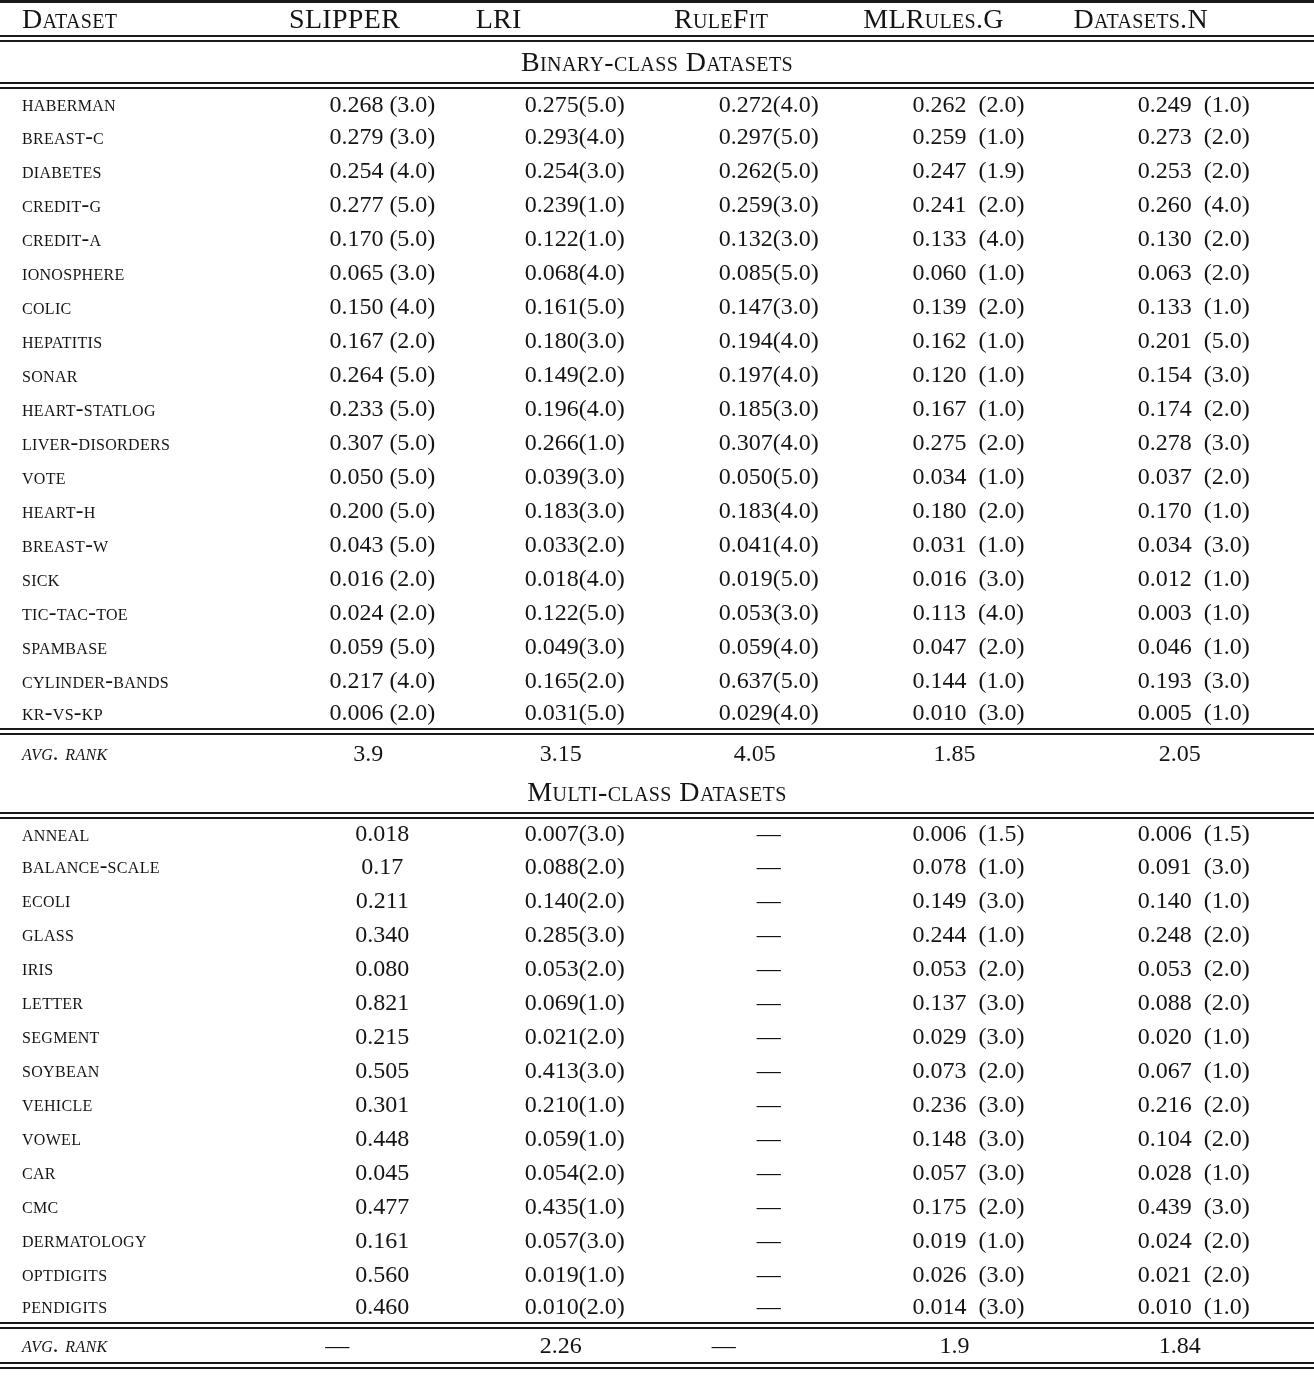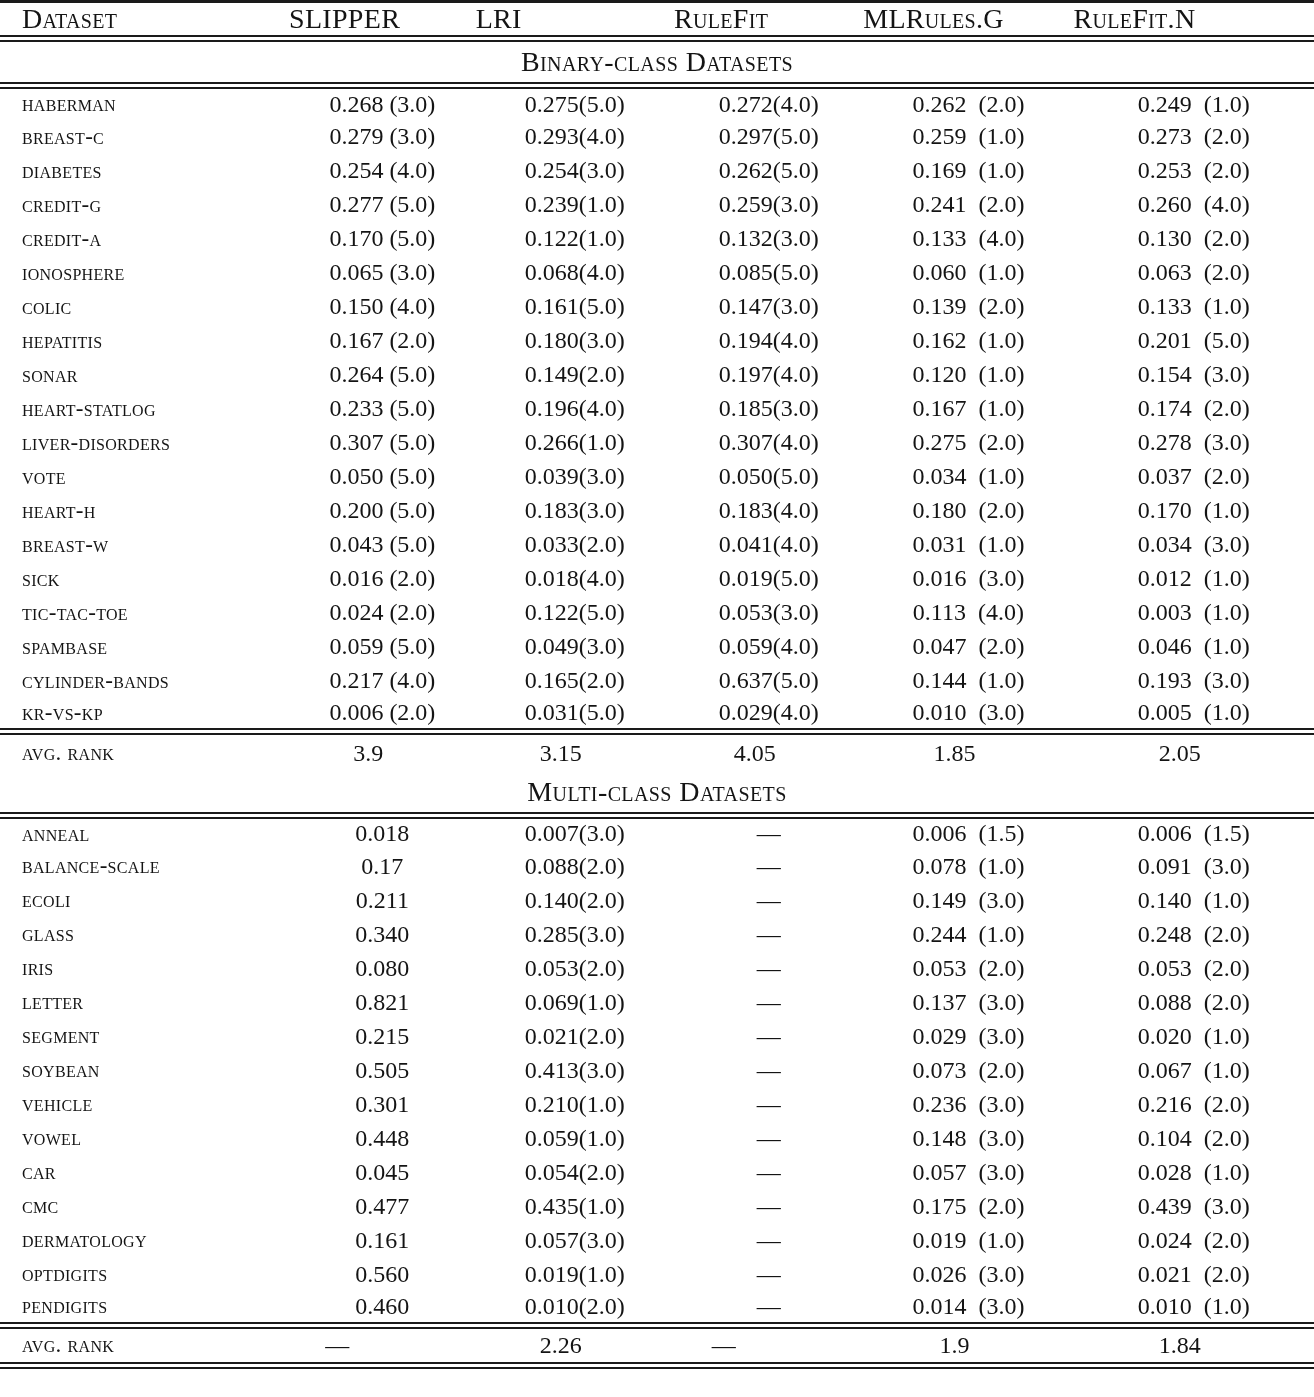--- a/index.html
+++ b/index.html
@@ -71,21 +71,21 @@
   td.value-cell {
     font-size: 24px;
     text-align: center;
     white-space: nowrap;
   }
 
   tr.avg-row {
     height: 40px;
     border-top: 7px double #1a1a1a;
   }
-  tr.avg-row td.name-cell { font-size: 23px; }
+  tr.avg-row td.name-cell { font-size: 23px; font-style: italic; }
   td.avg-value {
     font-size: 24px;
     text-align: center;
     padding-right: 28px;
     white-space: nowrap;
   }
   td.avg-value.dash {
     text-align: center;
     padding-right: 90px;
   }
@@ -103,21 +103,21 @@
         <col class="c-mlg">
         <col class="c-mln">
     </colgroup>
     <thead>
       <tr>
         <th class="first">Dataset</th>
         <th>SLIPPER</th>
         <th>LRI</th>
         <th>RuleFit</th>
         <th>MLRules.G</th>
-        <th>RuleFit.N</th>
+        <th>Datasets.N</th>
       </tr>
     </thead>
     <tbody>
         <tr class="section-title-row">
           <td colspan="6">Binary-class Datasets</td>
         </tr>
         <tr class="data-row">
           <td class="name-cell">haberman</td>
           <td class="value-cell">0.268 (3.0)</td>
           <td class="value-cell">0.275(5.0)</td>
@@ -131,21 +131,21 @@
           <td class="value-cell">0.293(4.0)</td>
           <td class="value-cell">0.297(5.0)</td>
           <td class="value-cell">0.259 (1.0)</td>
           <td class="value-cell">0.273 (2.0)</td>
         </tr>
         <tr class="data-row">
           <td class="name-cell">diabetes</td>
           <td class="value-cell">0.254 (4.0)</td>
           <td class="value-cell">0.254(3.0)</td>
           <td class="value-cell">0.262(5.0)</td>
-          <td class="value-cell">0.169 (1.0)</td>
+          <td class="value-cell">0.247 (1.9)</td>
           <td class="value-cell">0.253 (2.0)</td>
         </tr>
         <tr class="data-row">
           <td class="name-cell">credit-g</td>
           <td class="value-cell">0.277 (5.0)</td>
           <td class="value-cell">0.239(1.0)</td>
           <td class="value-cell">0.259(3.0)</td>
           <td class="value-cell">0.241 (2.0)</td>
           <td class="value-cell">0.260 (4.0)</td>
         </tr>

